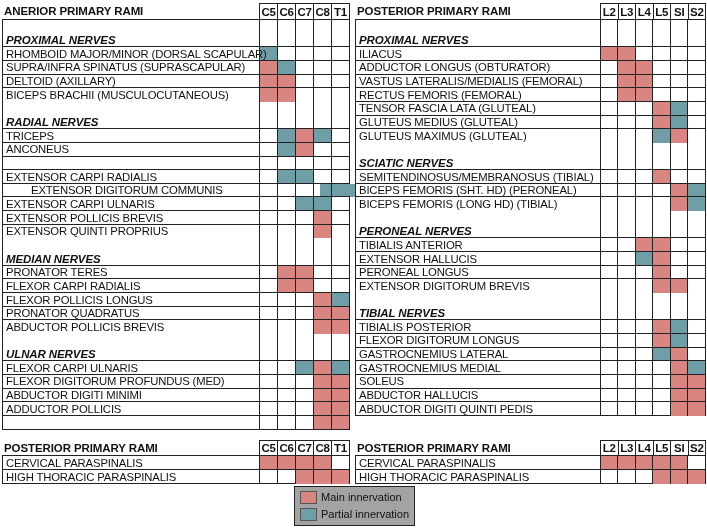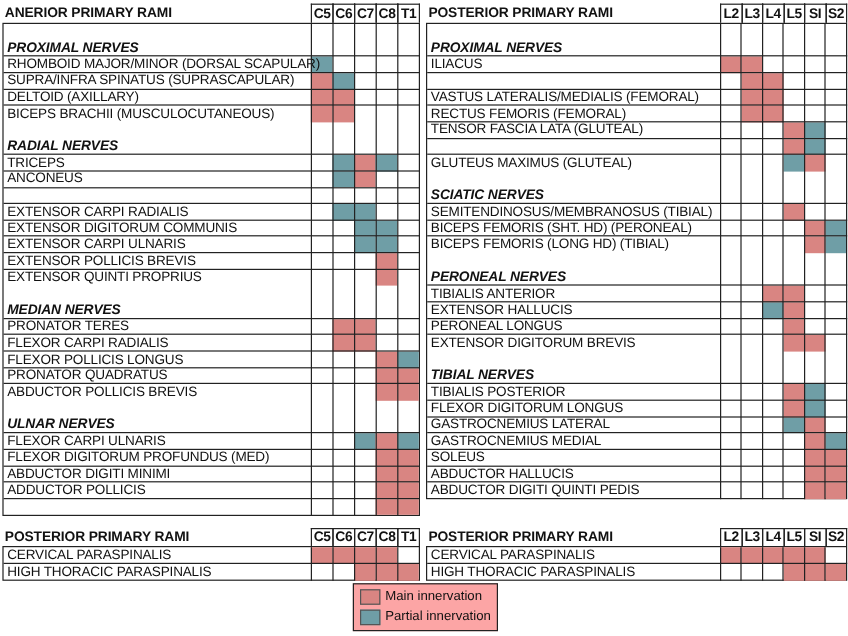--- a/index.html
+++ b/index.html
@@ -11,21 +11,21 @@
             border-left: 1.2px solid #222; border-top: 1.2px solid #222; border-right: 1.2px solid #222; letter-spacing: -0.3px; }
   .grid { position: absolute; border: 1.3px solid #222; box-sizing: border-box; }
   .row { position: absolute; left: 0; box-sizing: border-box; }
   .row-label { position: absolute; left: 3px; font-size: 11.3px; white-space: nowrap; letter-spacing: -0.15px; line-height: 13px; }
   .section-label { position: absolute; left: 3px; font-size: 11.5px; font-weight: bold; font-style: italic;
                    white-space: nowrap; letter-spacing: -0.1px; line-height: 13px; }
   .hline { position: absolute; left: 0; height: 0; border-top: 1px solid #222; }
   .vline { position: absolute; top: 0; width: 0; border-left: 1.2px solid #222; }
   .cell { position: absolute; box-sizing: border-box; }
   .legend { position: absolute; left: 294px; top: 486px; width: 121px; height: 40px; box-sizing: border-box;
-            border: 1.5px solid #222; background: #fca5a5; }
+            border: 1.5px solid #222; background: #a3a3a3; }
   .legend-item { position: absolute; left: 5px; height: 15px; }
   .swatch { position: absolute; left: 0; top: 1px; width: 17px; height: 13px; box-sizing: border-box; border: 1px solid #555; }
   .legend-text { position: absolute; left: 21px; top: 0; font-size: 11px; white-space: nowrap; line-height: 15px; }
 </style>
 </head>
 <body>
 
 <div class="tbl" style="left: 2px; top: 3px; width: 347px;">
     <div class="hdr-title" style="left: 2px; top: 2px;">ANERIOR PRIMARY RAMI</div>
     <div class="colhdr" style="left: 257px; top: 0px; width: 19px; height: 16px; line-height: 16px;">C5</div>
@@ -72,21 +72,21 @@
         <div class="row-label" style="top: 0.5px;">ANCONEUS</div>
       </div>
       <div class="hline" style="top: 121.85px; width: 347px;"></div>
       <div class="hline" style="top: 135.5px; width: 347px;"></div>
       <div class="row" style="top: 150.15px; height: 13.65px; width: 347px;">
         <div class="cell" style="left: 274px; top: 0px; width: 18px; height: 13.65px; background: rgb(111, 158, 166);"></div>
         <div class="cell" style="left: 292px; top: 0px; width: 18px; height: 13.65px; background: rgb(111, 158, 166);"></div>
         <div class="row-label" style="top: 0.5px;">EXTENSOR CARPI RADIALIS</div>
       </div>
       <div class="hline" style="top: 149.15px; width: 347px;"></div>
-      <div class="row" style="top: 163.8px; height: 13.65px; width: 347px;">
+      <div class="row" style="top: 163.8px; height: 13.65px; width: 347px; margin-left: 25px;">
         <div class="cell" style="left: 292px; top: 0px; width: 18px; height: 13.65px; background: rgb(111, 158, 166);"></div>
         <div class="cell" style="left: 310px; top: 0px; width: 18px; height: 13.65px; background: rgb(111, 158, 166);"></div>
         <div class="row-label" style="top: 0.5px;">EXTENSOR DIGITORUM COMMUNIS</div>
       </div>
       <div class="hline" style="top: 162.8px; width: 347px;"></div>
       <div class="row" style="top: 177.45px; height: 13.65px; width: 347px;">
         <div class="cell" style="left: 292px; top: 0px; width: 18px; height: 13.65px; background: rgb(111, 158, 166);"></div>
         <div class="cell" style="left: 310px; top: 0px; width: 18px; height: 13.65px; background: rgb(111, 158, 166);"></div>
         <div class="row-label" style="top: 0.5px; text-align: right;">EXTENSOR CARPI ULNARIS</div>
       </div>
@@ -182,20 +182,21 @@
       <div class="section-label" style="top: 14.15px;">PROXIMAL NERVES</div>
       <div class="row" style="top: 27.3px; height: 13.65px; width: 350px;">
         <div class="cell" style="left: 244px; top: 0px; width: 17.5px; height: 13.65px; background: rgb(217, 133, 130);"></div>
         <div class="cell" style="left: 261.5px; top: 0px; width: 17.5px; height: 13.65px; background: rgb(217, 133, 130);"></div>
         <div class="row-label" style="top: 0.5px;">ILIACUS</div>
       </div>
       <div class="hline" style="top: 26.3px; width: 350px;"></div>
       <div class="row" style="top: 40.95px; height: 13.65px; width: 350px;">
         <div class="cell" style="left: 261.5px; top: 0px; width: 17.5px; height: 13.65px; background: rgb(217, 133, 130);"></div>
         <div class="cell" style="left: 279px; top: 0px; width: 17.5px; height: 13.65px; background: rgb(217, 133, 130);"></div>
+        <div class="row-label" style="top: 0.5px;">ADDUCTOR LONGUS (OBTURATOR)</div>
       </div>
       <div class="hline" style="top: 39.95px; width: 350px;"></div>
       <div class="row" style="top: 54.6px; height: 13.65px; width: 350px;">
         <div class="cell" style="left: 261.5px; top: 0px; width: 17.5px; height: 13.65px; background: rgb(217, 133, 130);"></div>
         <div class="cell" style="left: 279px; top: 0px; width: 17.5px; height: 13.65px; background: rgb(217, 133, 130);"></div>
         <div class="row-label" style="top: 0.5px;">VASTUS LATERALIS/MEDIALIS (FEMORAL)</div>
       </div>
       <div class="hline" style="top: 53.6px; width: 350px;"></div>
       <div class="row" style="top: 68.25px; height: 13.65px; width: 350px;">
         <div class="cell" style="left: 261.5px; top: 0px; width: 17.5px; height: 13.65px; background: rgb(217, 133, 130);"></div>
@@ -205,20 +206,21 @@
       <div class="hline" style="top: 67.25px; width: 350px;"></div>
       <div class="row" style="top: 81.9px; height: 13.65px; width: 350px;">
         <div class="cell" style="left: 296.5px; top: 0px; width: 17.5px; height: 13.65px; background: rgb(217, 133, 130);"></div>
         <div class="cell" style="left: 314px; top: 0px; width: 17.5px; height: 13.65px; background: rgb(111, 158, 166);"></div>
         <div class="row-label" style="top: 0.5px;">TENSOR FASCIA LATA (GLUTEAL)</div>
       </div>
       <div class="hline" style="top: 80.9px; width: 350px;"></div>
       <div class="row" style="top: 95.55px; height: 13.65px; width: 350px;">
         <div class="cell" style="left: 296.5px; top: 0px; width: 17.5px; height: 13.65px; background: rgb(217, 133, 130);"></div>
         <div class="cell" style="left: 314px; top: 0px; width: 17.5px; height: 13.65px; background: rgb(111, 158, 166);"></div>
+        <div class="row-label" style="top: 0.5px;">GLUTEUS MEDIUS (GLUTEAL)</div>
       </div>
       <div class="hline" style="top: 94.55px; width: 350px;"></div>
       <div class="row" style="top: 109.2px; height: 13.65px; width: 350px;">
         <div class="cell" style="left: 296.5px; top: 0px; width: 17.5px; height: 13.65px; background: rgb(111, 158, 166);"></div>
         <div class="cell" style="left: 314px; top: 0px; width: 17.5px; height: 13.65px; background: rgb(217, 133, 130);"></div>
         <div class="row-label" style="top: 0.5px;">GLUTEUS MAXIMUS (GLUTEAL)</div>
       </div>
       <div class="hline" style="top: 108.2px; width: 350px;"></div>
       <div class="section-label" style="top: 137px;">SCIATIC NERVES</div>
       <div class="row" style="top: 150.15px; height: 13.65px; width: 350px;">

